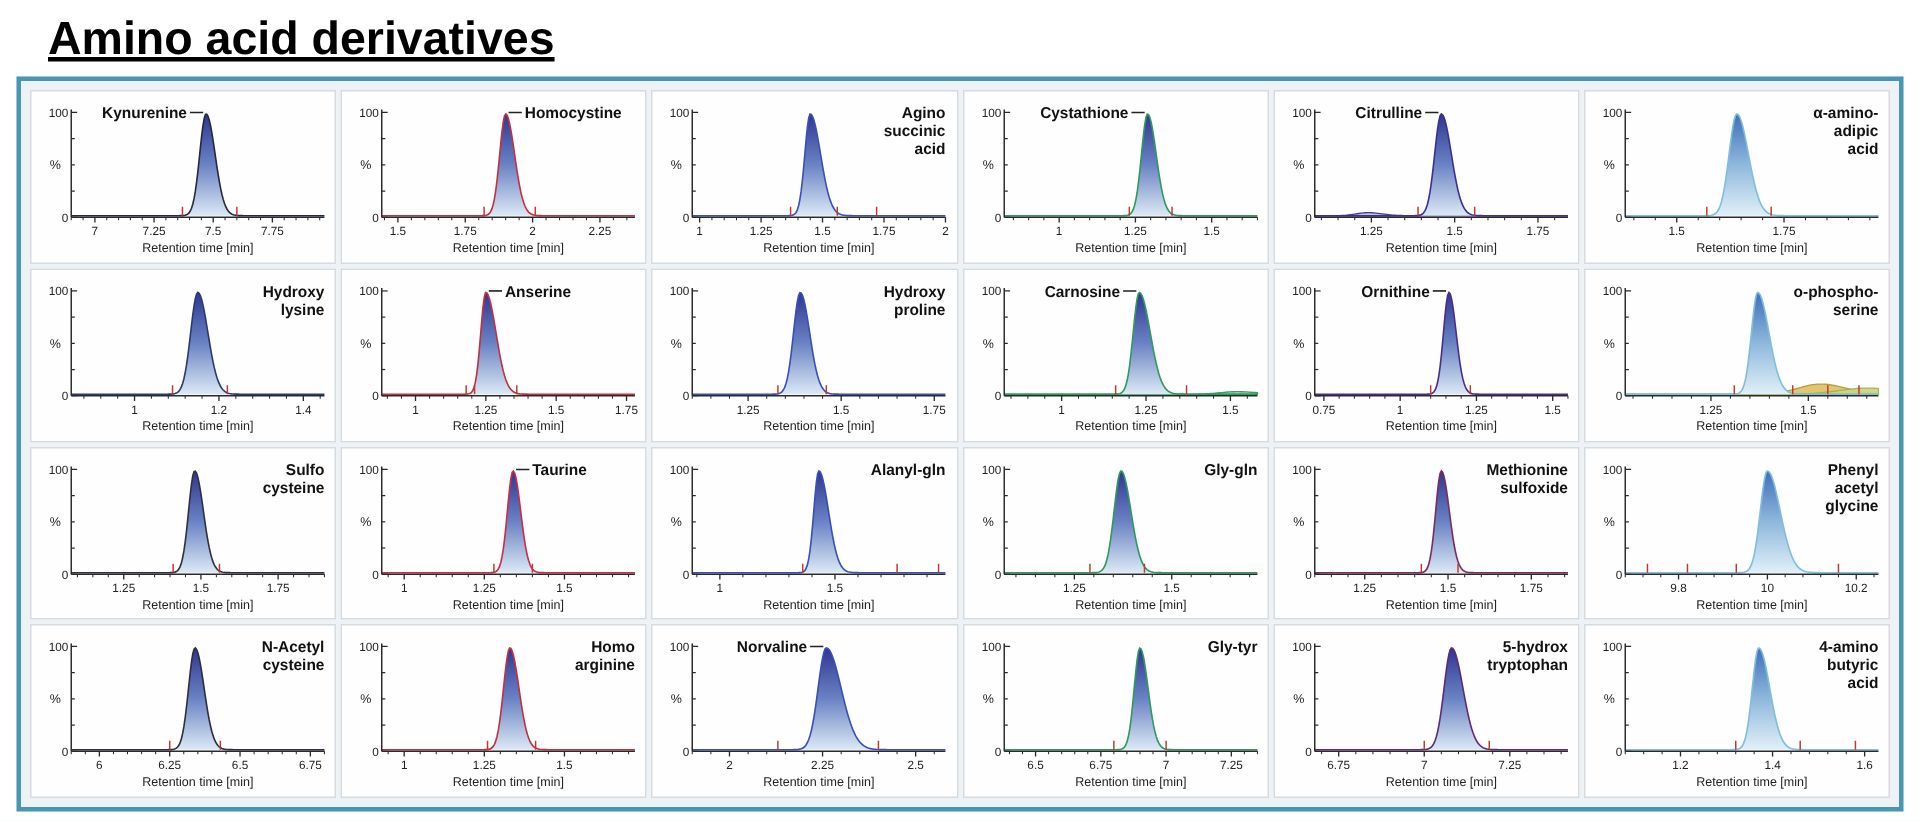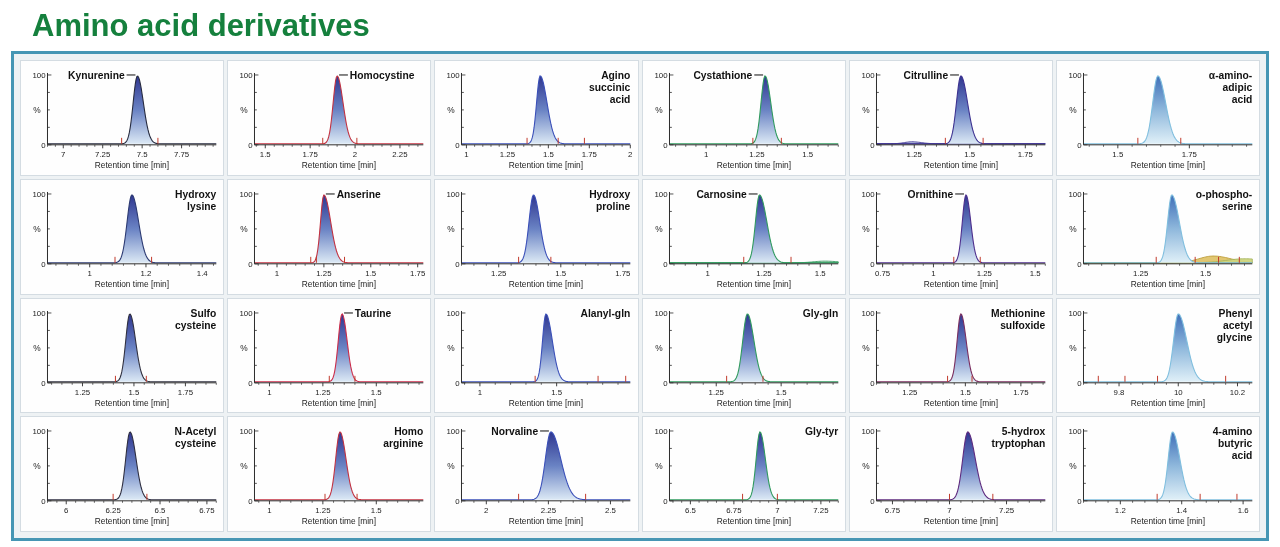--- a/index.html
+++ b/index.html
@@ -7,21 +7,21 @@
   .page-title{font-size:31px;font-weight:bold;color:#0e86c8;margin:8px 0 7px 32px;letter-spacing:0px;}
   .frame{margin:0 11px;border:3px solid #4696b4;background:#eef2f4;padding:6px;
          display:grid;grid-template-columns:repeat(6,1fr);grid-template-rows:repeat(4,1fr);
          gap:3px;height:472px;}
   .panel{border:1px solid #d4dce2;background:#fefefe;position:relative;overflow:hidden;}
   .panel svg{display:block;width:100%;height:100%;}
 </style>
 </head>
 <body>
 
-<h1 class="page-title" style="color: #15803d;">Amino acid derivatives</h1>
+<h1 class="page-title" style="color: #000000; text-decoration: underline;">Amino acid derivatives</h1>
 
 <div class="frame">
     <div class="panel">
       <svg viewBox="0 0 206 114" preserveAspectRatio="none">
   <defs>
           <linearGradient id="gr0" x1="0" y1="0" x2="0" y2="1">
     <stop offset="0%" stop-color="#2f3690"></stop>
             <stop offset="50%" stop-color="#6a83c4"></stop>
             <stop offset="100%" stop-color="#dce9f5"></stop>
   </linearGradient>

